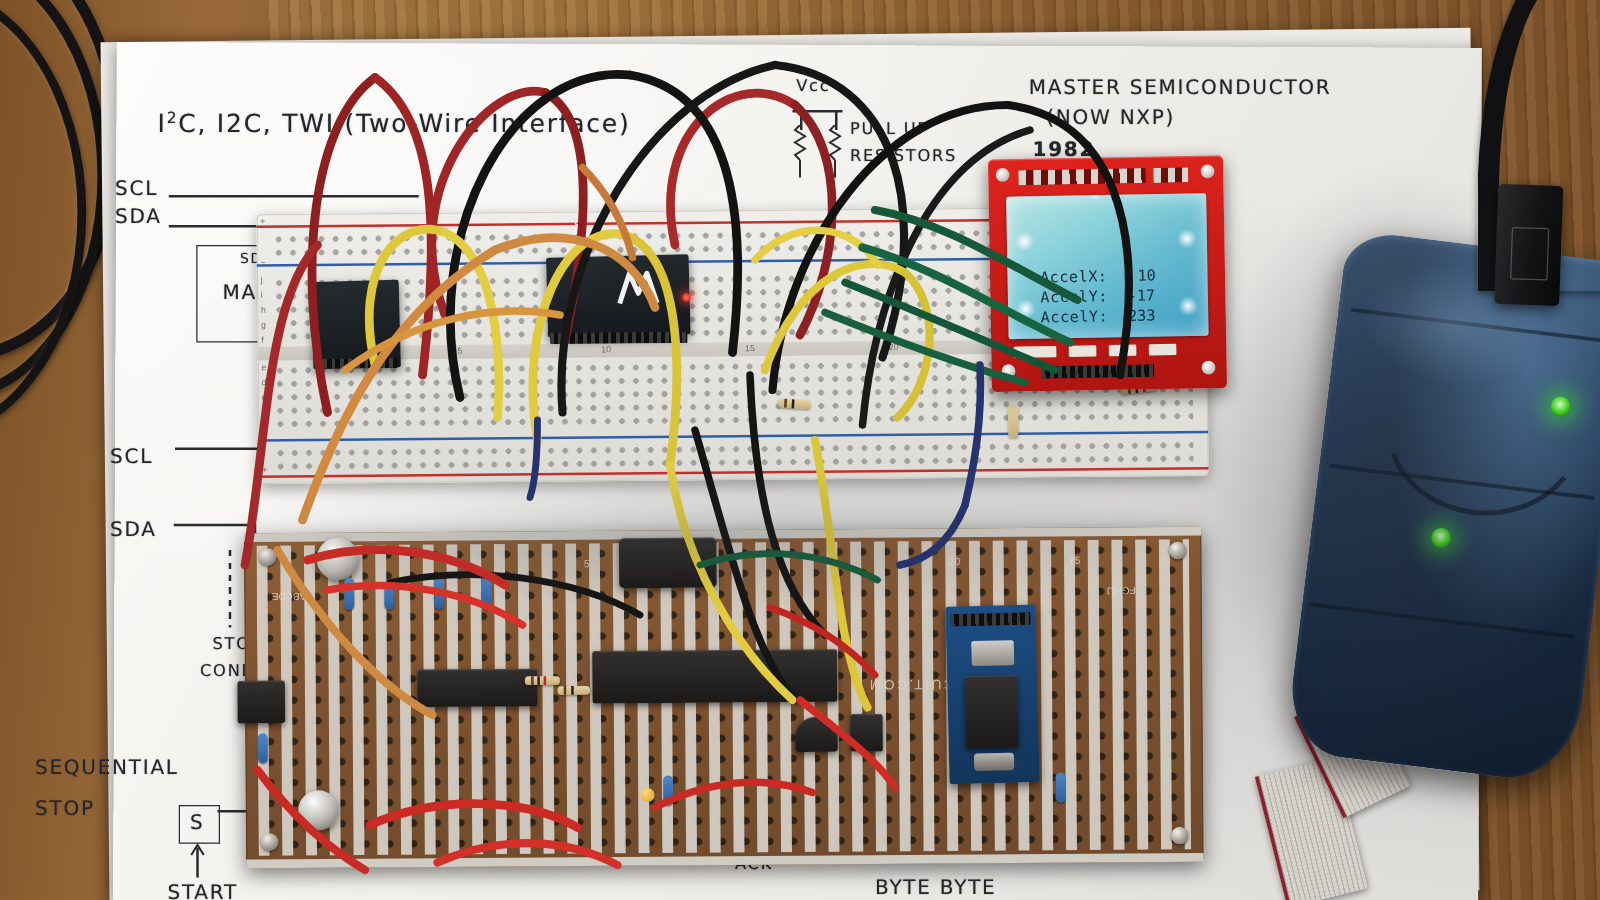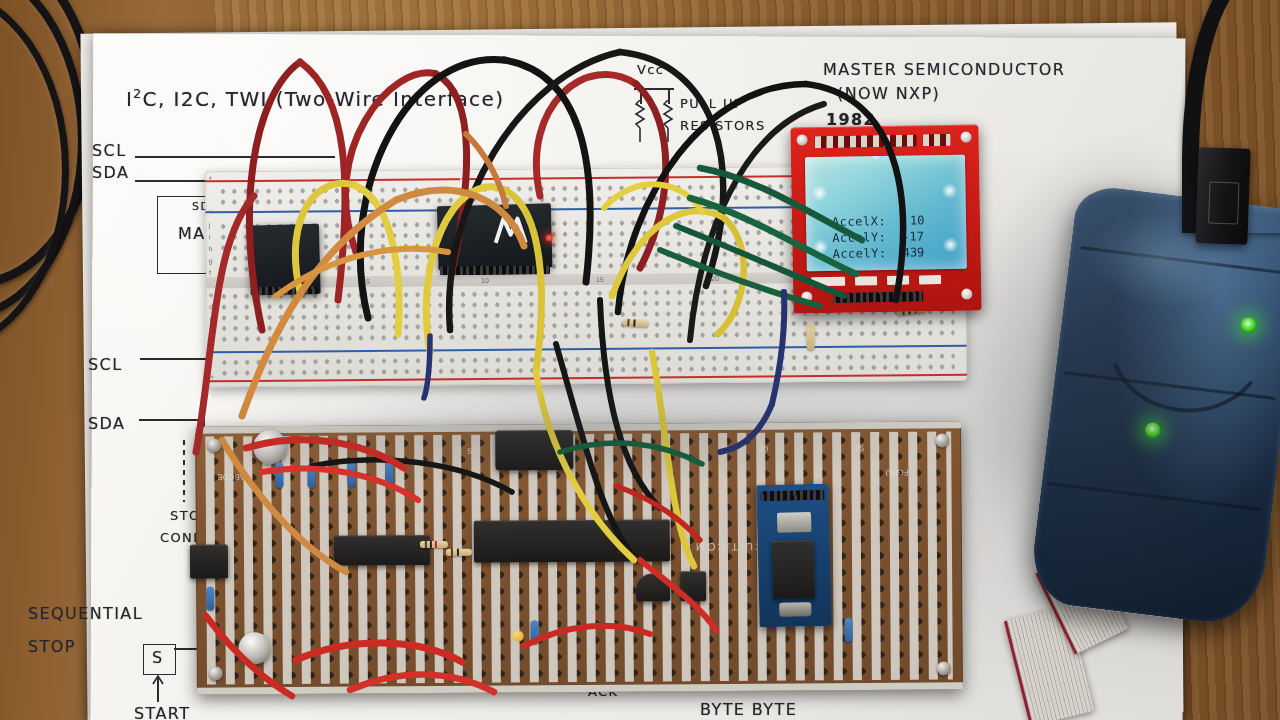--- a/index.html
+++ b/index.html
@@ -306,21 +306,21 @@
       <div class="lcd-glow" style="left:6px;top:28px;"></div>
       <div class="lcd-glow" style="left:136px;top:28px;"></div>
       <div class="lcd-glow" style="left:6px;top:82px;"></div>
       <div class="lcd-glow" style="left:136px;top:82px;"></div>
       <div class="lcd-glow" style="left:66px;top:-6px;width:10px;height:10px;"></div>
       <div class="lcd-line" style="top:58px;">AccelX:</div>
       <div class="lcd-val" style="left:104px;top:58px;">10</div>
       <div class="lcd-line" style="top:74px;">AccelY:</div>
       <div class="lcd-val" style="left:96px;top:74px;">-17</div>
       <div class="lcd-line" style="top:90px;">AccelY:</div>
-      <div class="lcd-val" style="left:96px;top:90px;">439</div>
+      <div class="lcd-val" style="left:96px;top:90px;">233</div>
     </div>
     <div class="lcd-pad" style="left:18px;top:150px;width:34px;"></div>
     <div class="lcd-pad" style="left:62px;top:150px;width:22px;"></div>
     <div class="lcd-pad" style="left:94px;top:150px;width:22px;"></div>
     <div class="lcd-pad" style="left:126px;top:150px;width:22px;"></div>
     <div class="lcd-hole" style="left:8px;top:164px;"></div>
     <div class="lcd-hole" style="left:168px;top:164px;"></div>
     <div class="hdr" style="left:40px;top:166px;width:90px;height:10px;"></div>
   </div>
 

